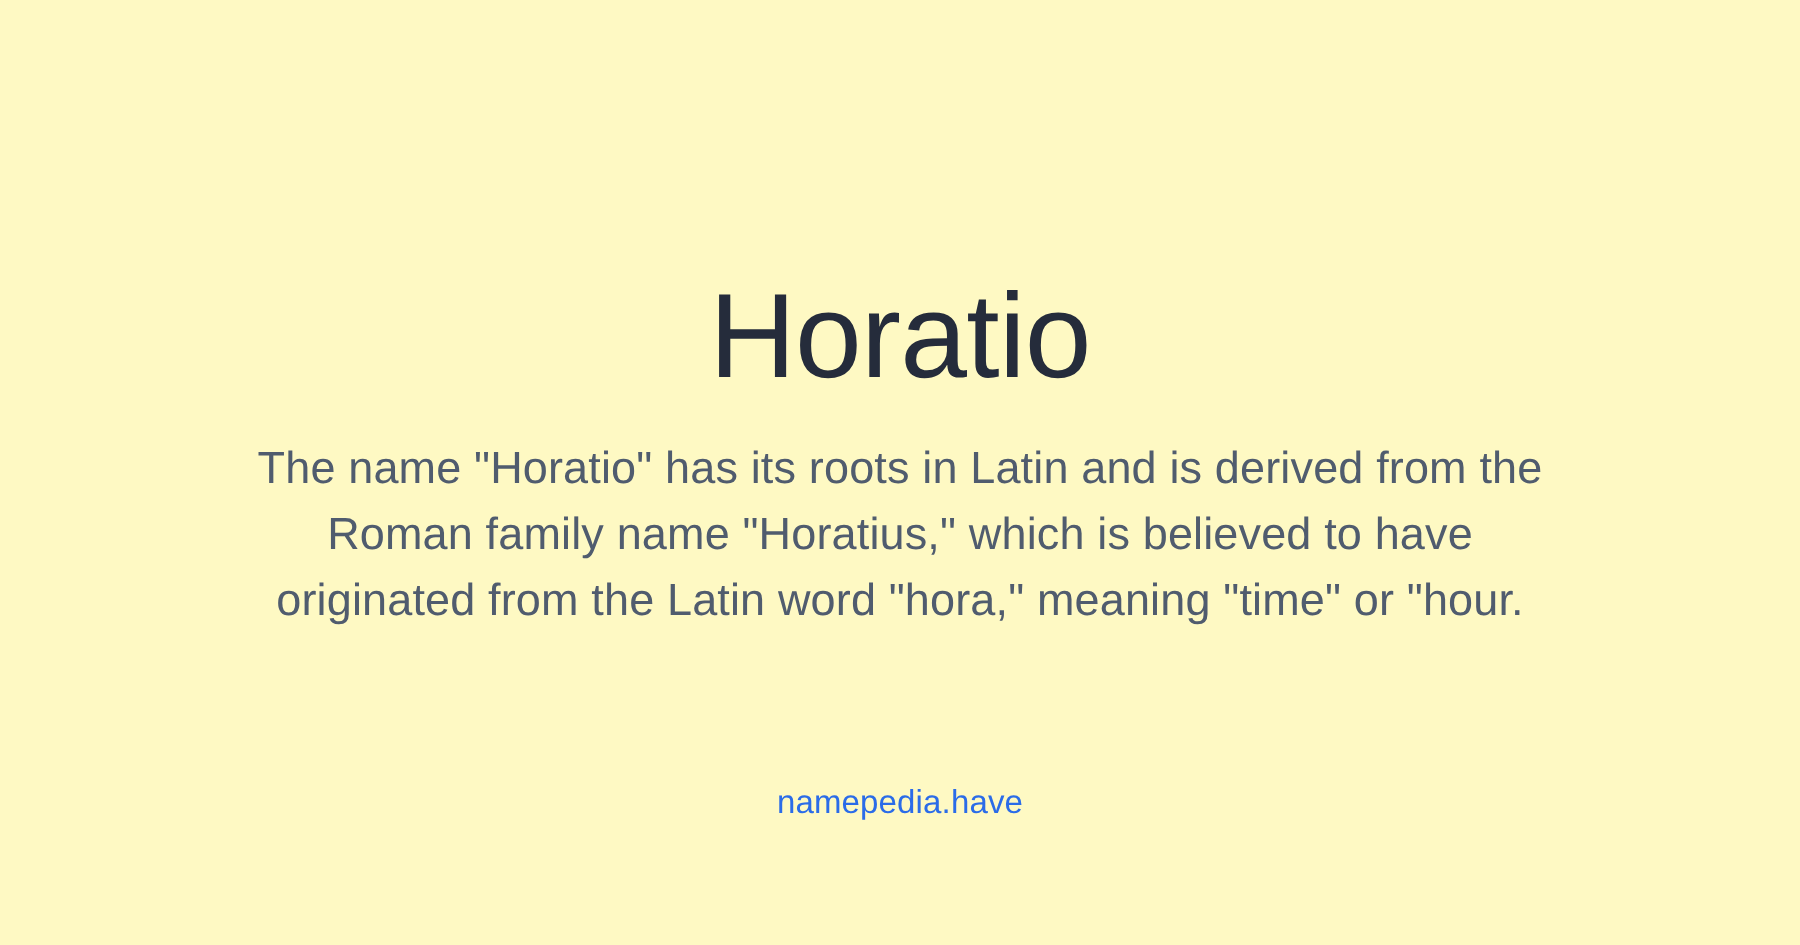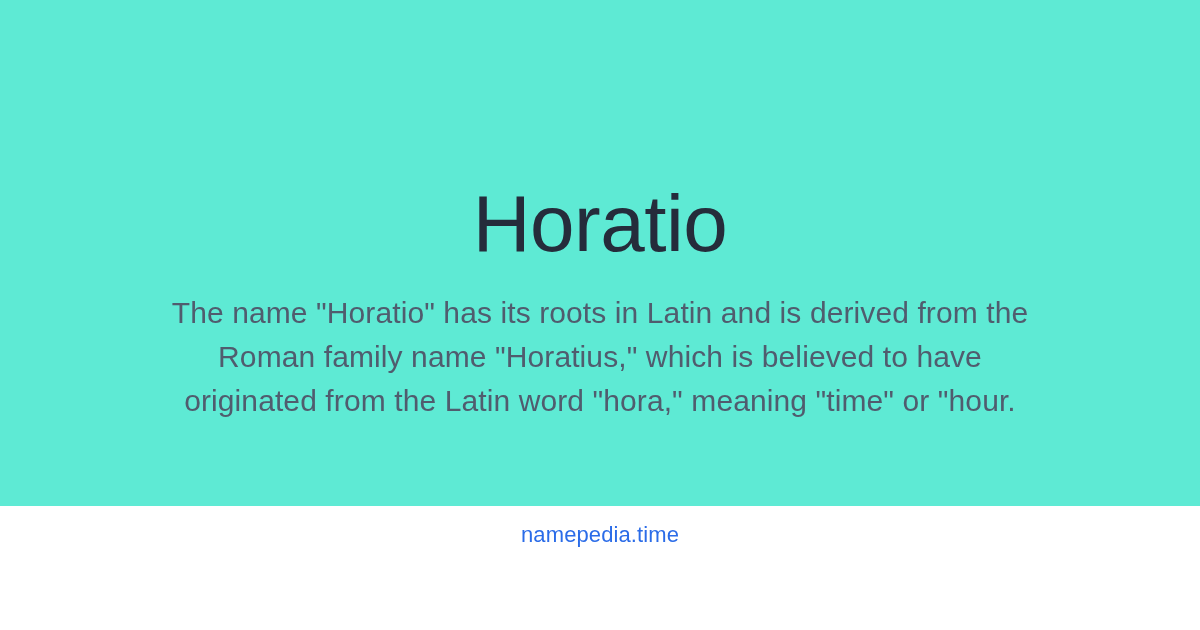--- a/index.html
+++ b/index.html
@@ -10,27 +10,27 @@
   body {
     width: 1200px;
     height: 630px;
     background: #ffffff;
     font-family: "Liberation Sans", "DejaVu Sans", sans-serif;
     overflow: hidden;
   }
 
   .card {
     width: 1200px;
-    height: 506px;
+    height: 630px;
     box-sizing: border-box;
     display: flex;
     flex-direction: column;
     align-items: center;
     justify-content: flex-start;
-    background: #5eead4;
+    background: #fef9c3;
     position: relative;
   }
 
   .name-title {
     margin: 0;
     padding: 0;
     position: absolute;
     top: 178px;
     left: 0;
     right: 0;
@@ -75,15 +75,15 @@
 </style>
 </head>
 <body>
 
 <div class="card">
 
   <h1 class="name-title">Horatio</h1>
 
   <p class="name-description">The name "Horatio" has its roots in Latin and is derived from the Roman family name "Horatius," which is believed to have originated from the Latin word "hora," meaning "time" or "hour.</p>
 
-  <a class="site-link">namepedia.time</a>
+  <a class="site-link">namepedia.have</a>
 
 </div>
 
 </body></html>

